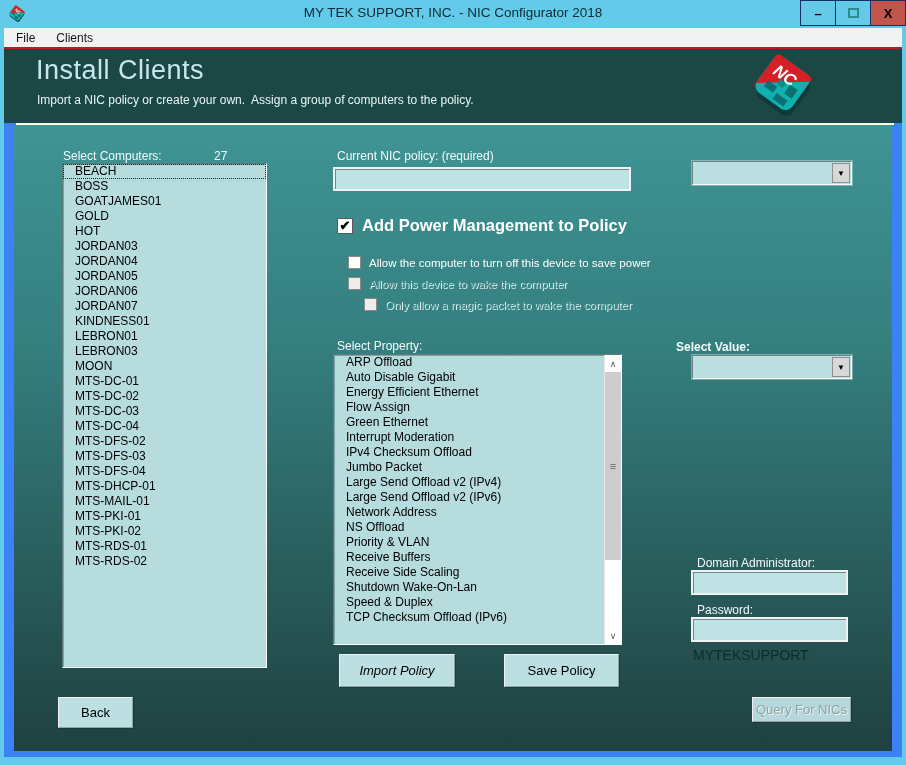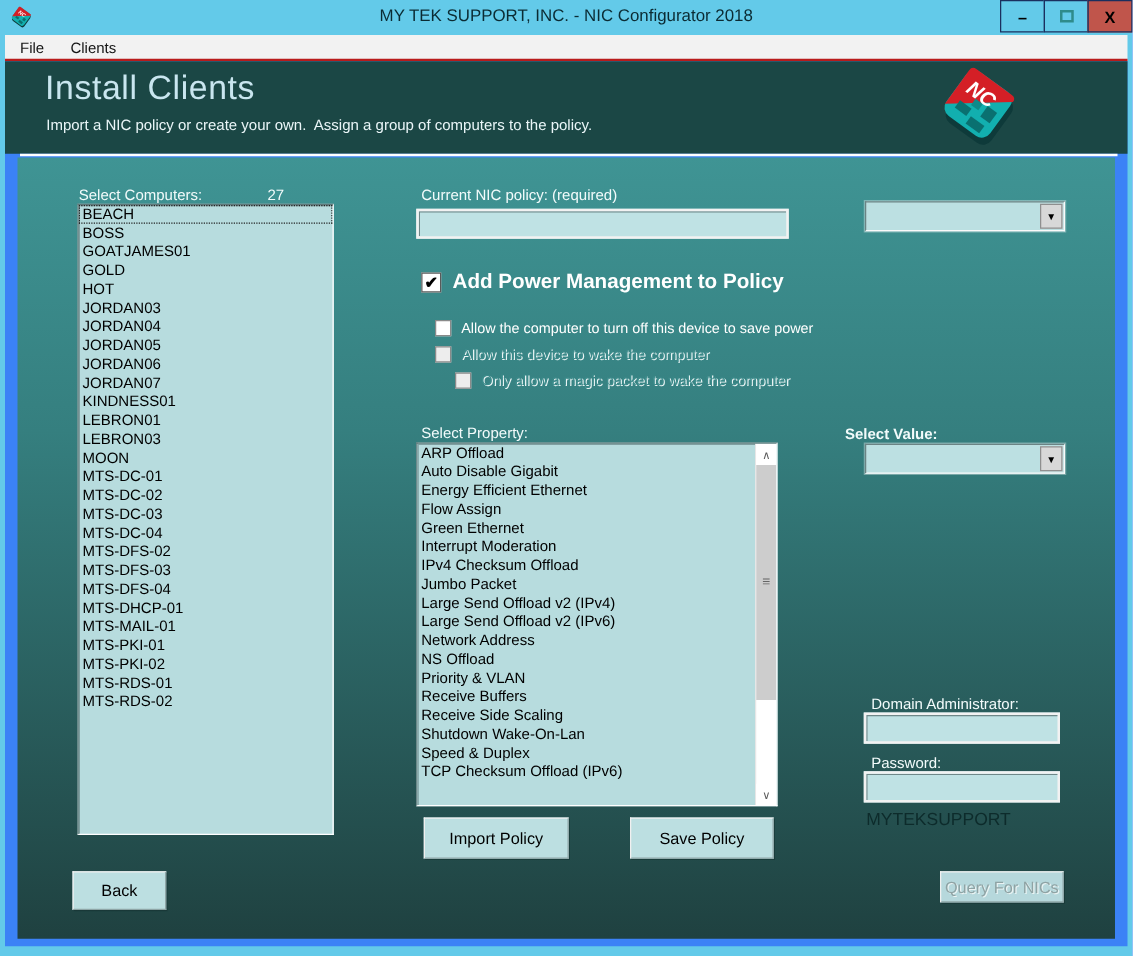--- a/index.html
+++ b/index.html
@@ -41,21 +41,21 @@
   .panel { position:absolute; top:77px; left:10px; right:10px; bottom:6px;
            background:linear-gradient(180deg, #3F9494 0%, #357F7F 35%, #1F4140 100%); }
 
   .lbl { position:absolute; color:#F2FBFB; font-size:12px; white-space:nowrap; }
 
   
   .listbox { position:absolute; background:#B7DCDE;
              border:1px solid #FFFFFF; border-top-color:#5F7879; border-left-color:#5F7879;
              box-shadow: inset 1px 1px 0 rgba(60,85,86,.45); overflow:hidden; }
   .list-item { height:15px; line-height:15px; font-size:12px; color:#000;
-               padding-left:3px; white-space:nowrap; cursor:default; }
+               padding-left:12px; white-space:nowrap; cursor:default; }
   .list-item.focused { outline:1px dotted #222; outline-offset:-1px; }
 
   
   .sb { position:absolute; top:0; right:0; bottom:0; width:17px; background:#FFFFFF;
         border-left:1px solid #E6E6E6; }
   .sb-btn { position:absolute; left:0; right:0; height:17px; display:flex;
             align-items:center; justify-content:center; font-size:9px; color:#5A5A5A;
             background:#FFFFFF; cursor:default; }
   .sb-btn.up { top:0; } .sb-btn.down { bottom:0; }
   .sb-thumb { position:absolute; left:0; right:0; top:17px; height:188px; background:#CDCDCD;
@@ -237,21 +237,21 @@
             </div>
           <div class="sb-thumb">
               <span>≡</span>
             </div>
           <div class="sb-btn down">
               <span>∨</span>
             </div>
         </div>
       </div>
 
-      <div class="btn" style="left:325px; top:528px; width:116px; height:33px;">Import Policy</div>
+      <div class="btn" style="left:325px; top:528px; width:116px; height:33px;font-style:italic;">Import Policy</div>
       <div class="btn" style="left:490px; top:528px; width:115px; height:33px;">Save Policy</div>
 
       <div class="lbl" style="left:683px; top:20px;margin-top:24px;">Filter by brand:</div>
       <div class="combo" style="left:678px; top:35px; width:160px;">
         <span></span>
         <div class="combo-btn">
             <span>▼</span>
           </div>
       </div>
 

